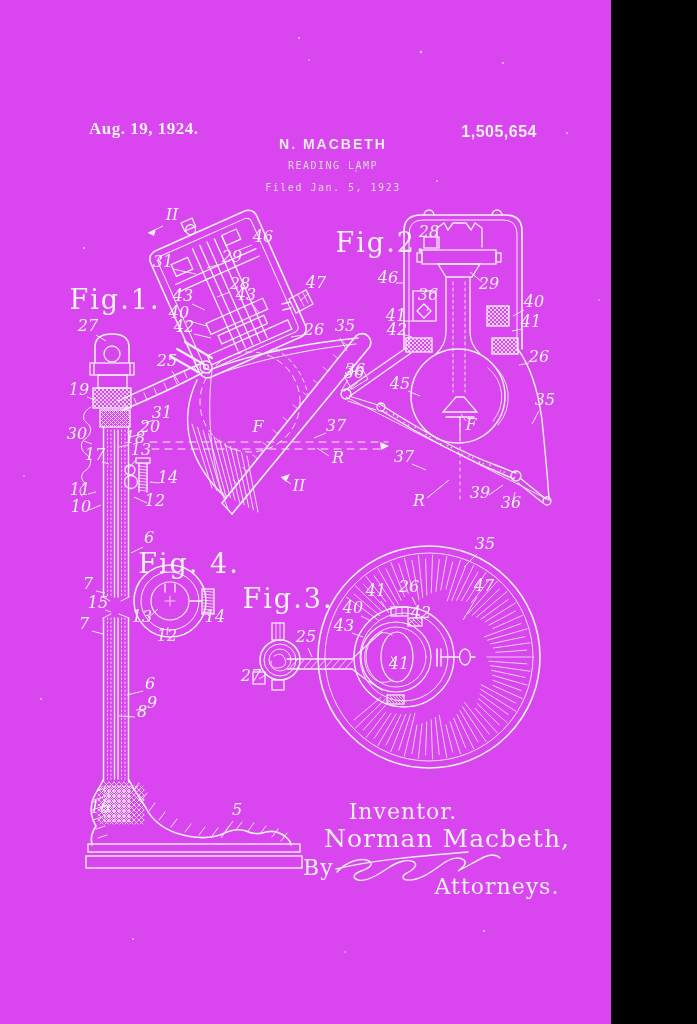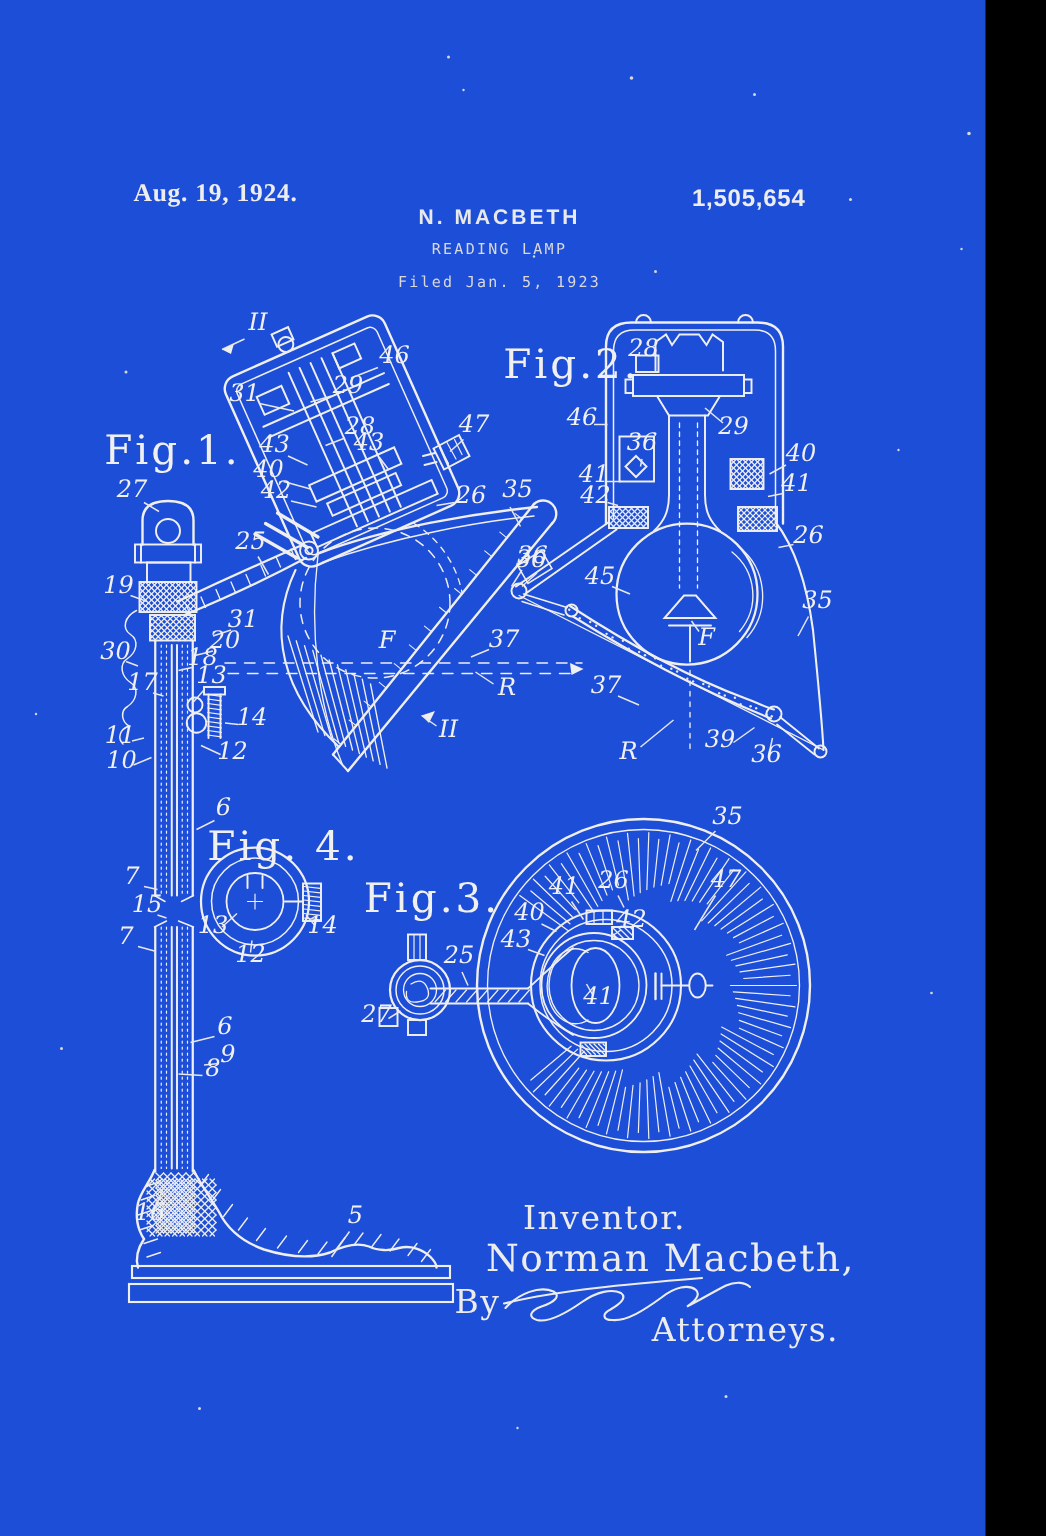--- a/index.html
+++ b/index.html
@@ -1,16 +1,16 @@
 <!DOCTYPE html>
 <html><head>
 <meta charset="utf-8">
 <style>
   html,body{margin:0;padding:0;background:#000;}
-  .page{position:relative;width:657px;height:1024px;background:#1d4ed8;overflow:hidden;}
+  .page{position:relative;width:611px;height:1024px;background:#d946ef;overflow:hidden;}
   svg{position:absolute;left:0;top:0;}
   text{stroke:none;}
   .t-date{font:bold 17px "Liberation Serif",serif;fill:#ededed;letter-spacing:.5px;}
   .t-name{font:bold 14px "Liberation Sans",sans-serif;fill:#e9e9e9;letter-spacing:2px;}
   .t-num{font:bold 16px "Liberation Sans",sans-serif;fill:#ededed;letter-spacing:.5px;}
   .t-sub{font:10px "DejaVu Sans Mono",monospace;fill:#d9d9d9;letter-spacing:1.5px;}
   .t-sig{font:22px "DejaVu Serif",serif;fill:#ececec;letter-spacing:1px;}
   .t-sig-name{font-size:25px;}
   .fig-title{font:27px "DejaVu Serif",serif;fill:#f0f0f0;letter-spacing:2px;}
   .ref{font:italic 16px "DejaVu Serif",serif;fill:#f0f0f0;}

